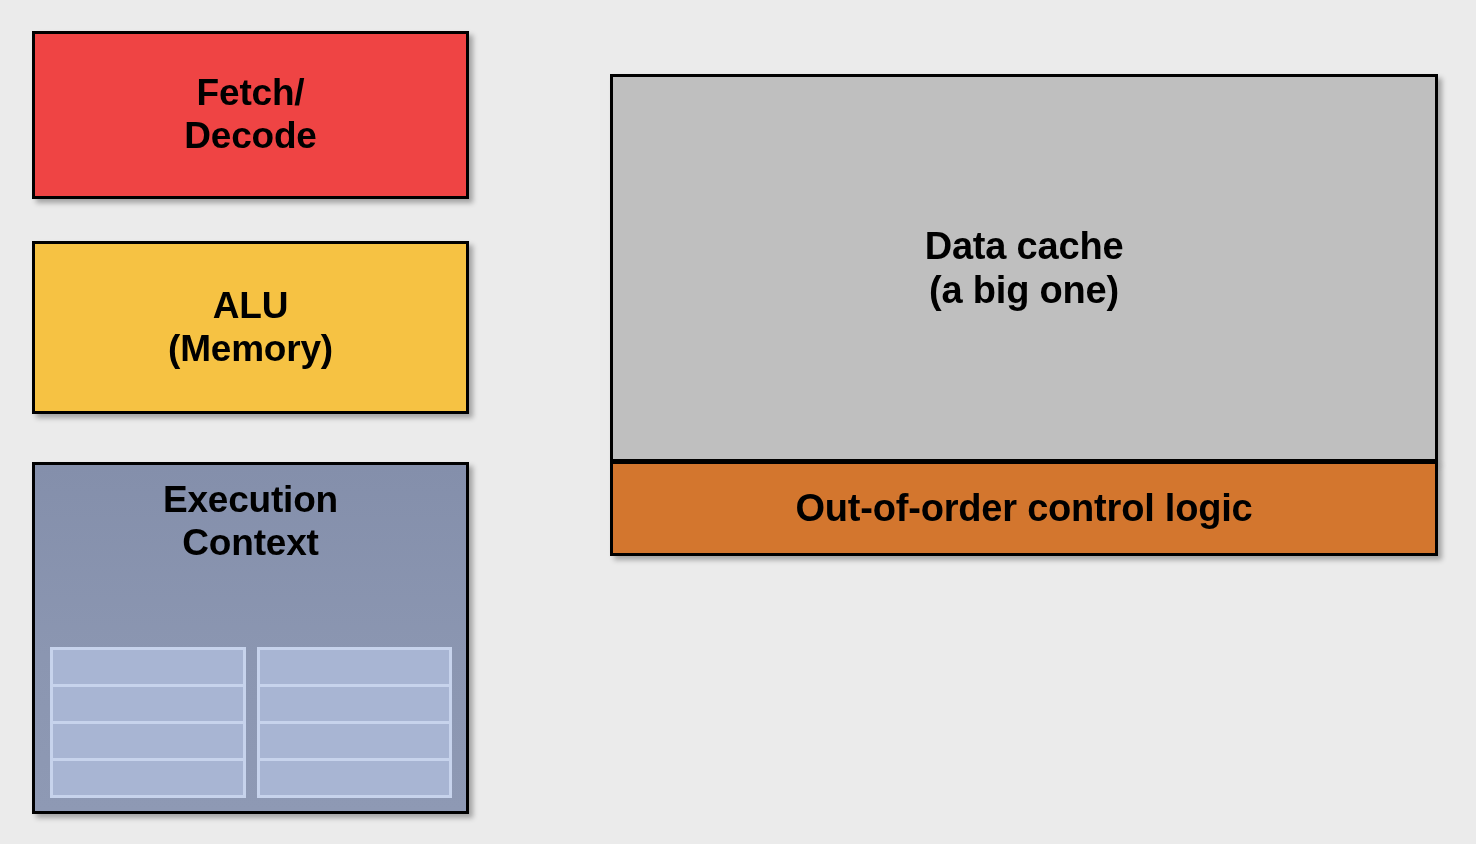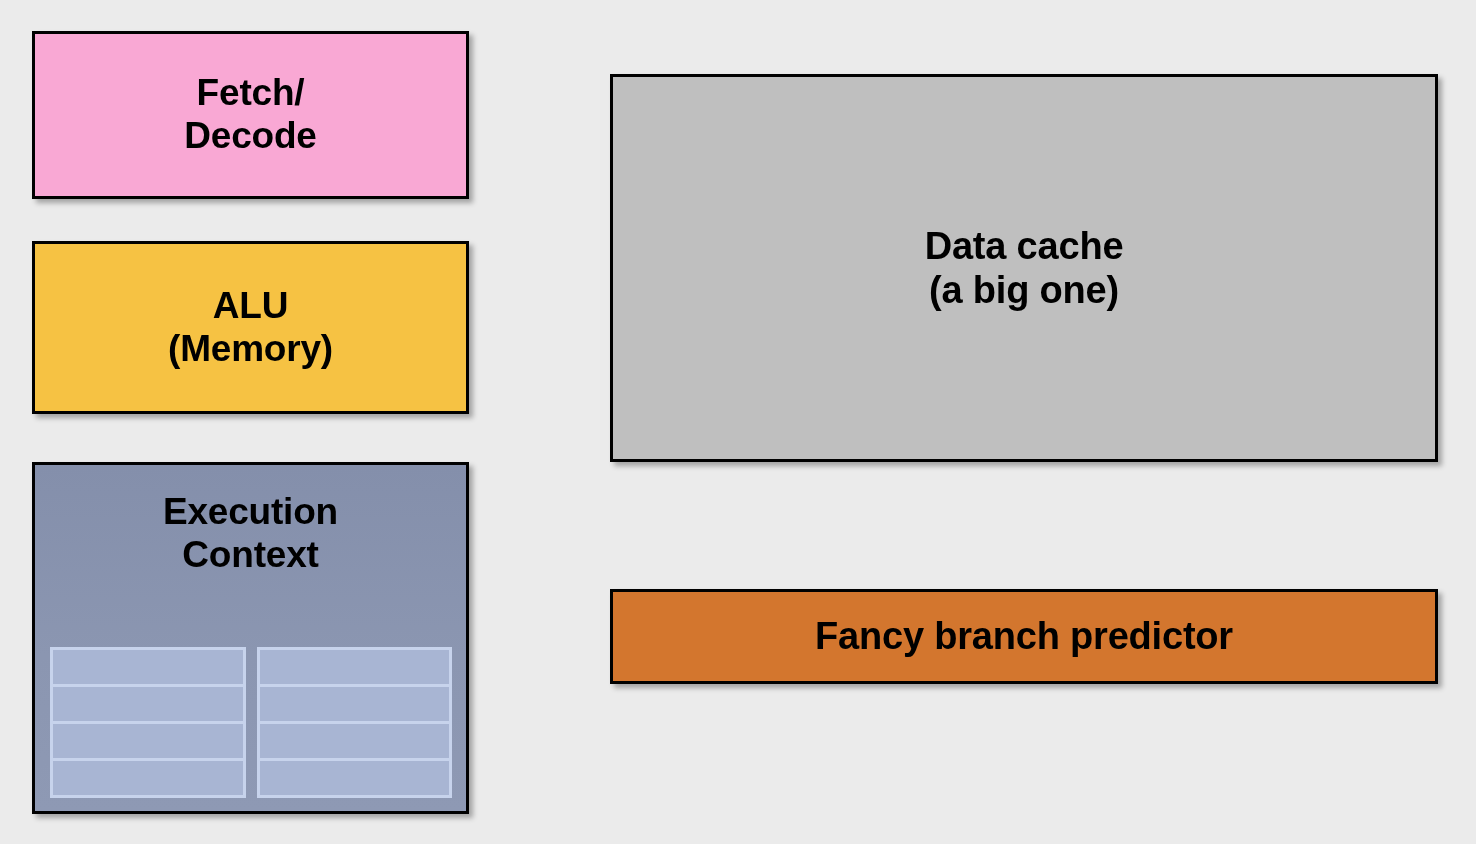--- a/index.html
+++ b/index.html
@@ -41,41 +41,41 @@
     letter-spacing: -0.2px;
     white-space: pre-line;
   }
 
   
   .fetch-decode {
     left: 32px;
     top: 31px;
     width: 437px;
     height: 168px;
-    background: #f9a8d4;
+    background: #ef4444;
   }
   .fetch-decode .block-label { font-size: 37px; }
 
   .alu {
     left: 32px;
     top: 241px;
     width: 437px;
     height: 173px;
     background: #f6c243;
   }
   .alu .block-label { font-size: 37px; }
 
   .exec-context {
     left: 32px;
     top: 462px;
     width: 437px;
     height: 352px;
     background: linear-gradient(180deg, #848fab 0%, #8b96b1 55%, #8e99b4 100%);
     justify-content: flex-start;
-    padding-top: 26px;
+    padding-top: 14px;
   }
   .exec-context .block-label { font-size: 37px; }
 
   
   .reg-file {
     position: absolute;
     left: 15px;
     top: 182px;
     width: 402px;
     height: 151px;
@@ -153,19 +153,19 @@
         <div class="reg-row"></div>
       </div>
     </div>
   </div>
 
   <div class="block data-cache">
     <div class="block-label">Data cache
 (a big one)</div>
   </div>
 
+  <div class="block bar ooo-control">
+    <div class="block-label">Out-of-order control logic</div>
+  </div>
 
-  <div class="block bar branch-pred">
-    <div class="block-label">Fancy branch predictor</div>
-  </div>
 
 
 </div>
 
 </body></html>

